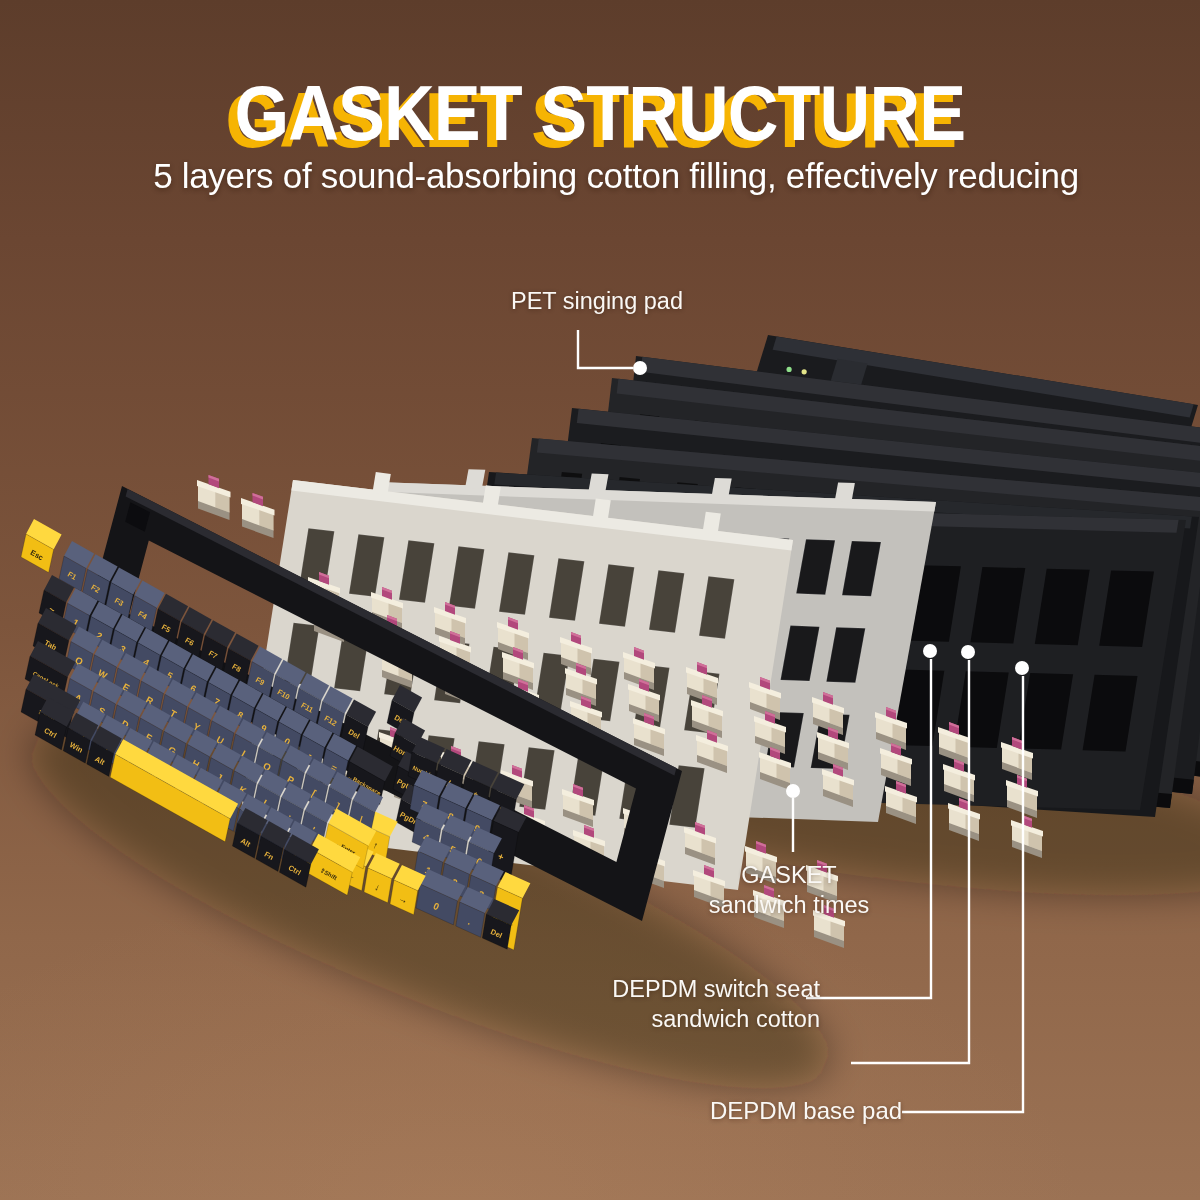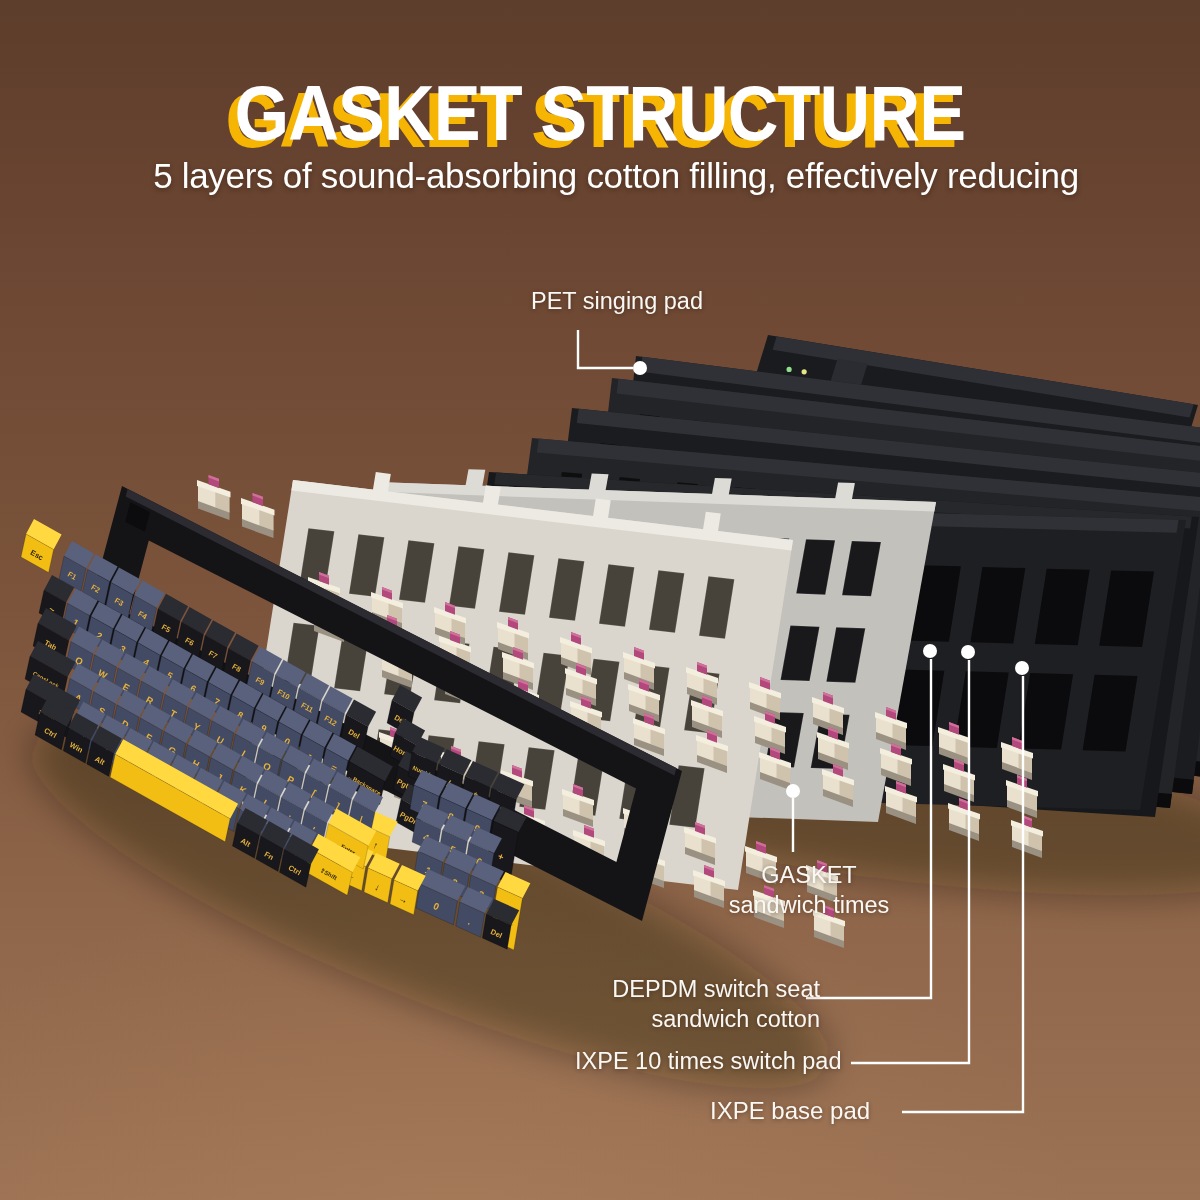--- a/index.html
+++ b/index.html
@@ -14,21 +14,21 @@
   .title-line{display:inline-block;color:#fff;font-weight:bold;font-size:78px;line-height:1;
     letter-spacing:-1px;transform:scaleX(.90);transform-origin:center;
     text-shadow:-10px 7px 0 #f6b403;}
   .subtitle{position:absolute;left:16px;top:155px;width:100%;text-align:center;color:#fff;
     font-size:35px;line-height:42px;letter-spacing:-.3px;
     text-shadow:0 2px 5px rgba(40,18,4,.45);}
   svg#scene{position:absolute;left:0;top:0;}
   svg text{font-family:"Liberation Sans",sans-serif;}
   .callout-label{position:absolute;color:#faf8f5;font-size:23.5px;line-height:30px;
     text-shadow:0 1px 4px rgba(40,18,4,.4);white-space:nowrap;}
-  .cl-center{transform:translateX(-50%);text-align:center;margin-left:20px;}
+  .cl-center{transform:translateX(-50%);text-align:center;}
   .cl-right{transform:translateX(-100%);text-align:right;}
   #cl-pet{left:597px;top:286px;}
   #cl-sandwich{left:789px;top:860px;}
   #cl-depdm{left:793px;top:974px;margin-left:27px;}
   #cl-ixpe{left:575px;top:1046px;}
   #cl-base{left:710px;top:1096px;font-size:24px;}
 </style>
 </head>
 <body>
 
@@ -1351,19 +1351,16 @@
     <span>PET singing pad</span>
   </div>
   <div class="callout-label cl-center" id="cl-sandwich">
     <span>GASKET</span><br>
     <span>sandwich times</span>
   </div>
   <div class="callout-label cl-right" id="cl-depdm">
     <span>DEPDM switch seat</span><br>
     <span>sandwich cotton</span>
   </div>
-  <div class="callout-label" id="cl-ixpe">
-    <span>IXPE 10 times switch pad</span>
-  </div>
   <div class="callout-label" id="cl-base">
-    <span>IXPE base pad</span>
+    <span>DEPDM base pad</span>
   </div>
 </div>
 
 </body></html>

